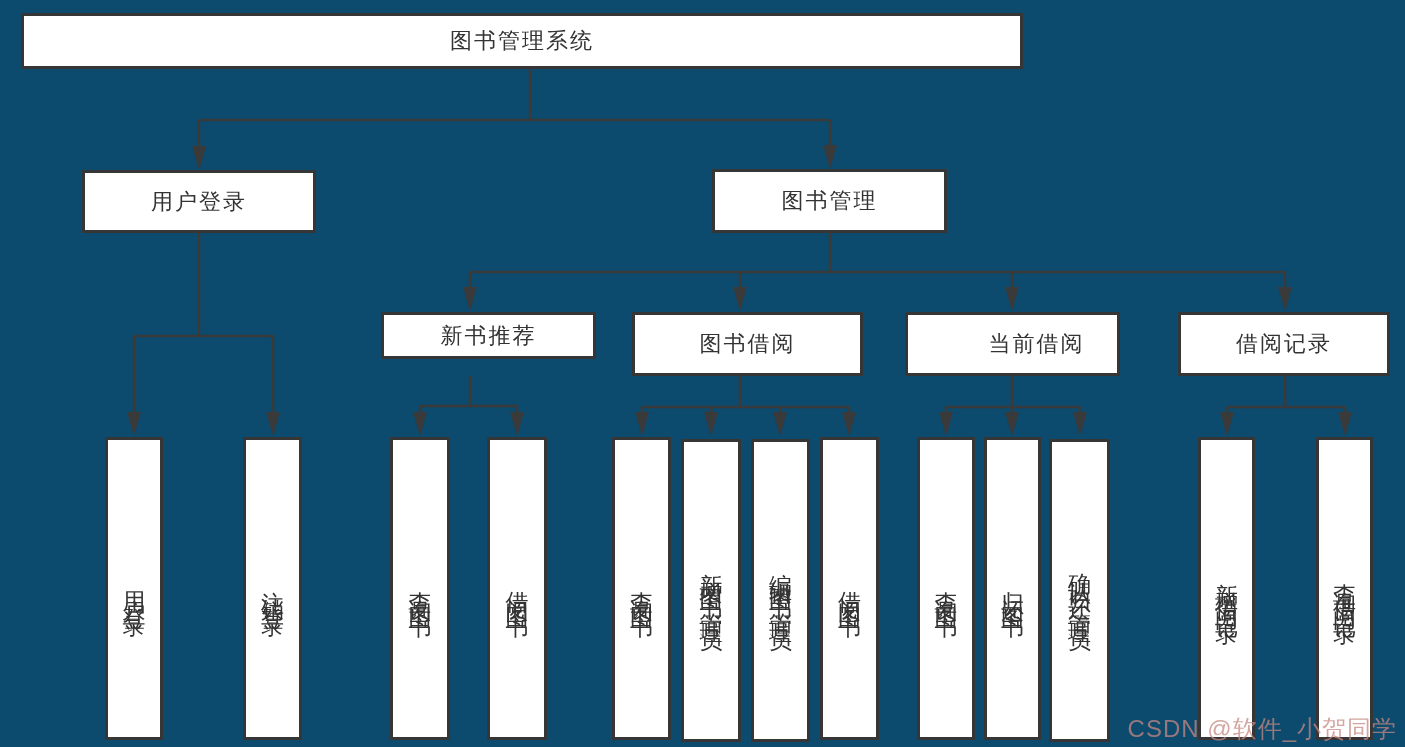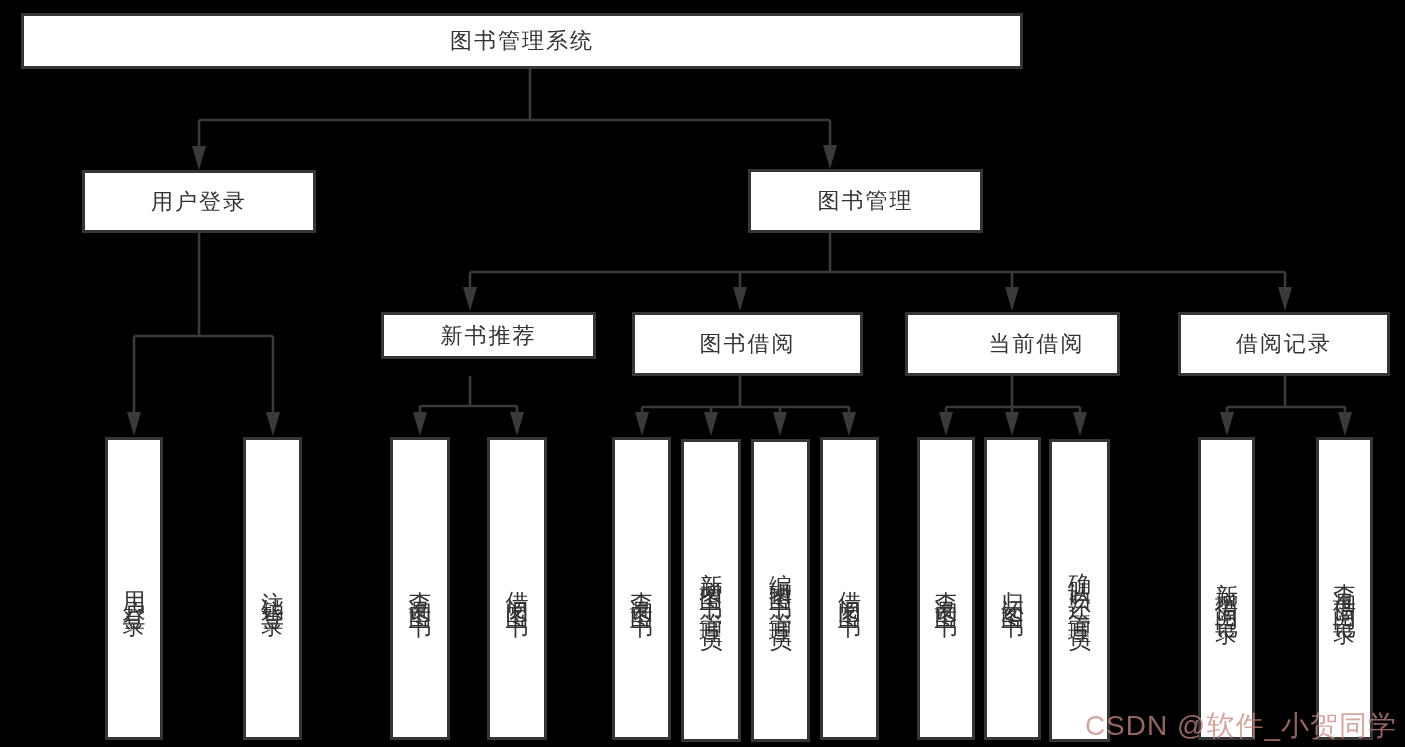--- a/index.html
+++ b/index.html
@@ -1,20 +1,20 @@
 <!DOCTYPE html>
 <html><head>
 <meta charset="utf-8">
 <style>
   html, body { margin: 0; padding: 0; background: #ffffff; }
   .stage {
     position: relative;
     width: 1405px;
     height: 747px;
-    background: #000000;
+    background: #0c4a6e;
     font-family: "Liberation Sans", sans-serif;
     color: #333333;
     overflow: hidden;
   }
   .connectors {
     position: absolute;
     left: 0; top: 0;
     width: 1405px; height: 747px;
   }
   .node {
@@ -37,21 +37,21 @@
     text-orientation: mixed;
     font-size: 23px;
     letter-spacing: 8px;
     color: #333333;
     line-height: 1;
   }
   .watermark {
     position: absolute;
     right: 8px;
     bottom: 2px;
-    font-size: 28px;
+    font-size: 24px;
     color: rgba(197, 136, 129, 0.75);
     letter-spacing: 1px;
     white-space: nowrap;
     z-index: 5;
     margin-left: 24px;
   }
 </style>
 </head>
 <body>
 
@@ -130,21 +130,21 @@
     </g>
   </svg>
 
   <div class="node hnode" style="left:21px; top:13px; width:1002px; height:56px;">
     <span>图书管理系统</span>
   </div>
 
   <div class="node hnode" style="left:82px; top:170px; width:234px; height:63px;">
     <span>用户登录</span>
   </div>
-  <div class="node hnode" style="left:712px; top:169px; width:235px; height:64px;margin-left:36px;">
+  <div class="node hnode" style="left:712px; top:169px; width:235px; height:64px;">
     <span>图书管理</span>
   </div>
 
   <div class="node hnode" style="left:381px; top:312px; width:215px; height:47px;">
     <span>新书推荐</span>
   </div>
   <div class="node hnode" style="left:632px; top:312px; width:231px; height:64px;">
     <span>图书借阅</span>
   </div>
   <div class="node hnode" style="left:905px; top:312px; width:215px; height:64px;padding-left:48px;">

